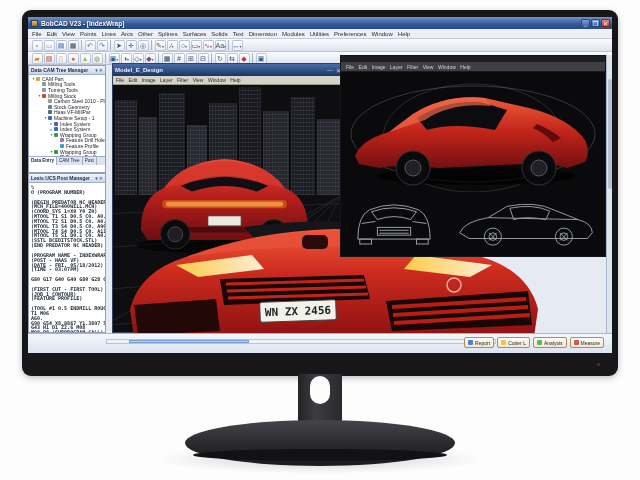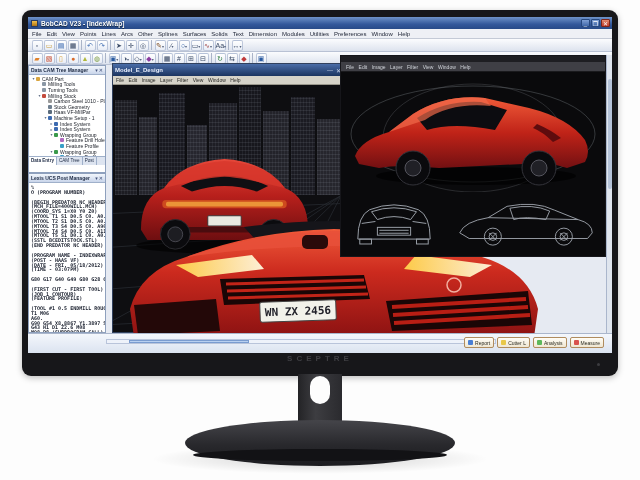--- a/index.html
+++ b/index.html
@@ -120,21 +120,20 @@
 
 <div id="stage">
 
   <div class="abs" id="floor-shadow"></div>
 
   <div class="abs" id="monitor-frame"></div>
   <div class="abs" id="stand-neck"></div>
   <div class="abs" id="stand-hole"></div>
   <div class="abs" id="stand-base"></div>
   <div class="abs" id="stand-base-rim"></div>
-  <div class="abs" id="bezel-logo">SCEPTRE</div>
   <div class="abs" id="power-led"></div>
 
   <div class="abs" id="screen">
 
     <div class="abs" id="titlebar">
       <div id="app-icon"></div>
       <div id="app-title">BobCAD V23 - [IndexWrap]</div>
       <div id="win-controls">
         <div class="wc">_</div>
         <div class="wc">❐</div>

